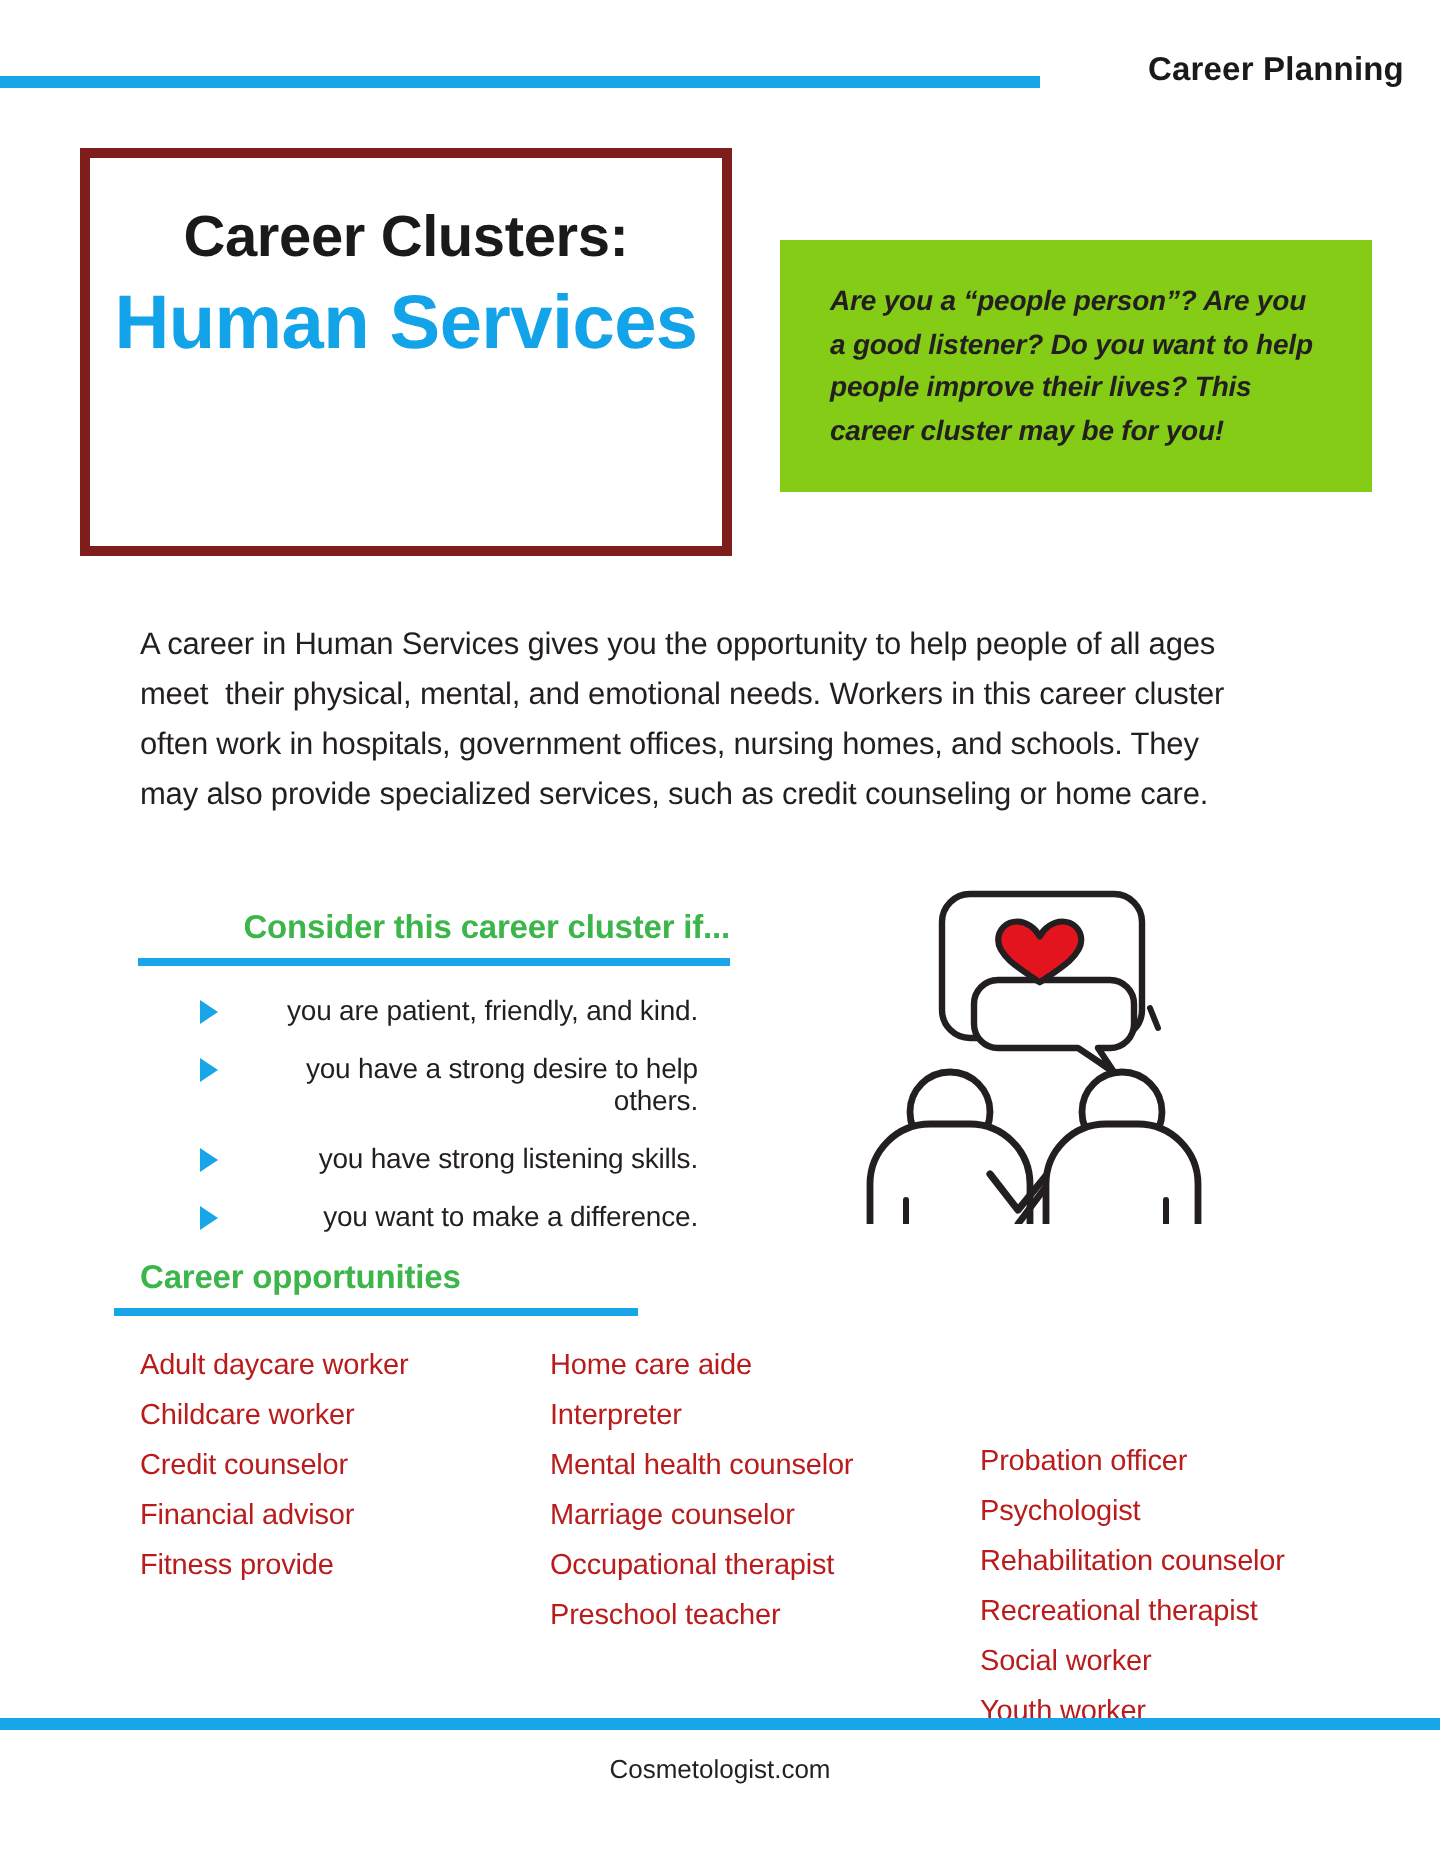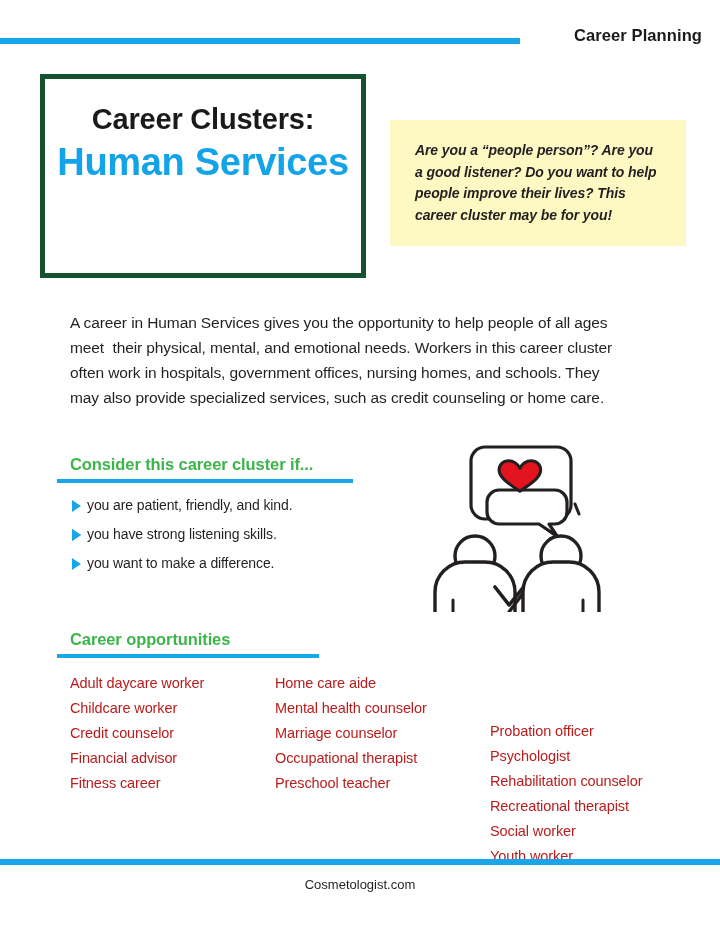--- a/index.html
+++ b/index.html
@@ -42,21 +42,21 @@
     white-space: nowrap;
   }
 
   
   .title-box {
     position: absolute;
     left: 40px;
     top: 74px;
     width: 326px;
     height: 204px;
-    border: 5px solid #14532d;
+    border: 5px solid #7f1d1d;
     box-sizing: border-box;
     background: #ffffff;
   }
   .title-box-inner {
     position: absolute;
     left: 0; right: 0;
     top: 24px;
     text-align: center;
   }
   .title-line-1 {
@@ -75,21 +75,21 @@
     letter-spacing: -0.3px;
   }
 
   
   .callout {
     position: absolute;
     left: 390px;
     top: 120px;
     width: 296px;
     height: 126px;
-    background: #fef9c3;
+    background: #84cc16;
     box-sizing: border-box;
     padding: 20px 22px 0 25px;
   }
   .callout-text {
     font-size: 14px;
     font-style: italic;
     font-weight: bold;
     line-height: 1.55;
     color: #231f20;
     letter-spacing: -0.1px;
@@ -120,26 +120,27 @@
     padding-left: 13px;
     padding-bottom: 5px;
   }
   .section-rule {
     height: 4px;
     background: #18a6e8;
   }
 
   
   .consider {
-    left: 57px;
+    left: 69px;
     top: 455px;
     width: 296px;
+    text-align: right;
   }
   .bullet-list {
-    margin: 0;
+    margin: 16px;
     padding: 0;
     list-style: none;
     margin-top: 14px;
   }
   .bullet-item {
     position: relative;
     padding-left: 30px;
     font-size: 14px;
     color: #231f20;
     margin-bottom: 13px;
@@ -236,20 +237,21 @@
 <div class="section consider">
   <div class="section-heading">Consider this career cluster if...</div>
   <div class="section-rule"></div>
   <ul class="bullet-list">
     <li class="bullet-item">
       <span class="bullet-tri"></span>
       <span>you are patient, friendly, and kind.</span>
     </li>
     <li class="bullet-item">
       <span class="bullet-tri"></span>
+      <span>you have a strong desire to help others.</span>
     </li>
     <li class="bullet-item">
       <span class="bullet-tri"></span>
       <span>you have strong listening skills.</span>
     </li>
     <li class="bullet-item">
       <span class="bullet-tri"></span>
       <span>you want to make a difference.</span>
     </li>
   </ul>
@@ -287,24 +289,25 @@
   <div class="section-heading">Career opportunities</div>
   <div class="section-rule"></div>
 </div>
 
 <div class="opp-columns">
   <div class="opp-col col1">
     <div class="opp-item">Adult daycare worker</div>
     <div class="opp-item">Childcare worker</div>
     <div class="opp-item">Credit counselor</div>
     <div class="opp-item">Financial advisor</div>
-    <div class="opp-item">Fitness career</div>
+    <div class="opp-item">Fitness provide</div>
   </div>
   <div class="opp-col col2">
     <div class="opp-item">Home care aide</div>
+    <div class="opp-item">Interpreter</div>
     <div class="opp-item">Mental health counselor</div>
     <div class="opp-item">Marriage counselor</div>
     <div class="opp-item">Occupational therapist</div>
     <div class="opp-item">Preschool teacher</div>
   </div>
   <div class="opp-col col3">
     <div class="opp-item">Probation officer</div>
     <div class="opp-item">Psychologist</div>
     <div class="opp-item">Rehabilitation counselor</div>
     <div class="opp-item">Recreational therapist</div>

